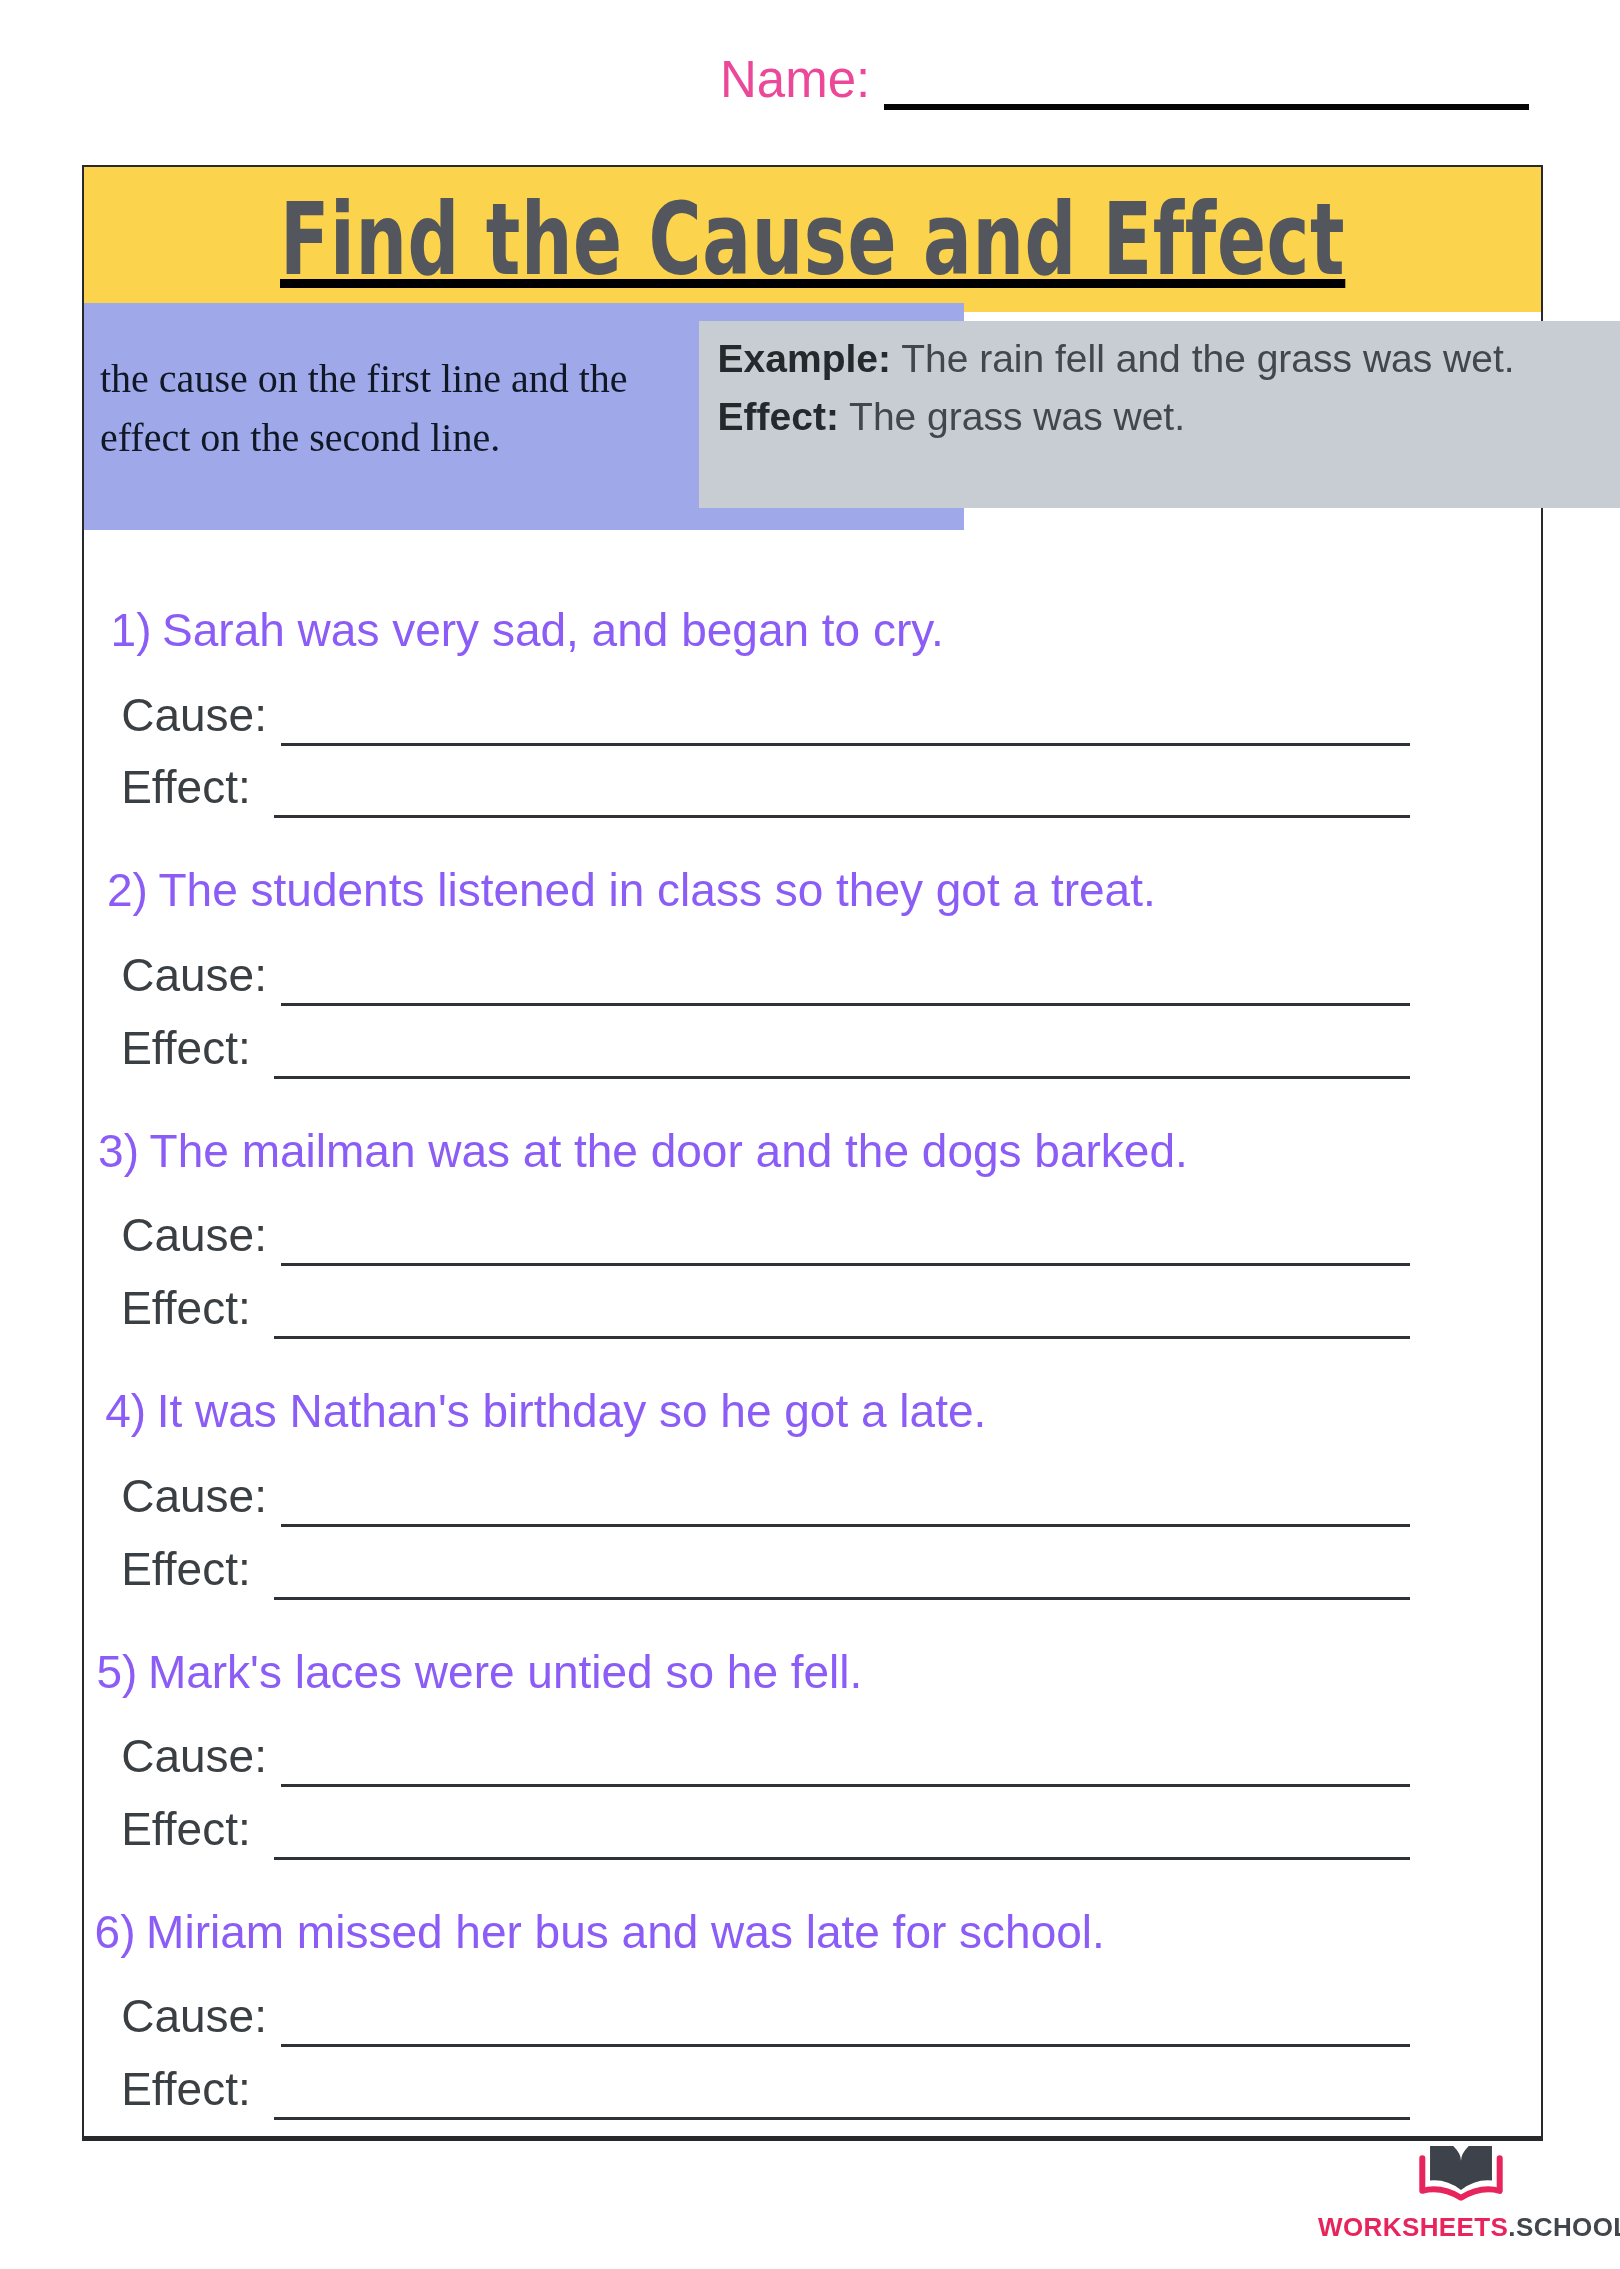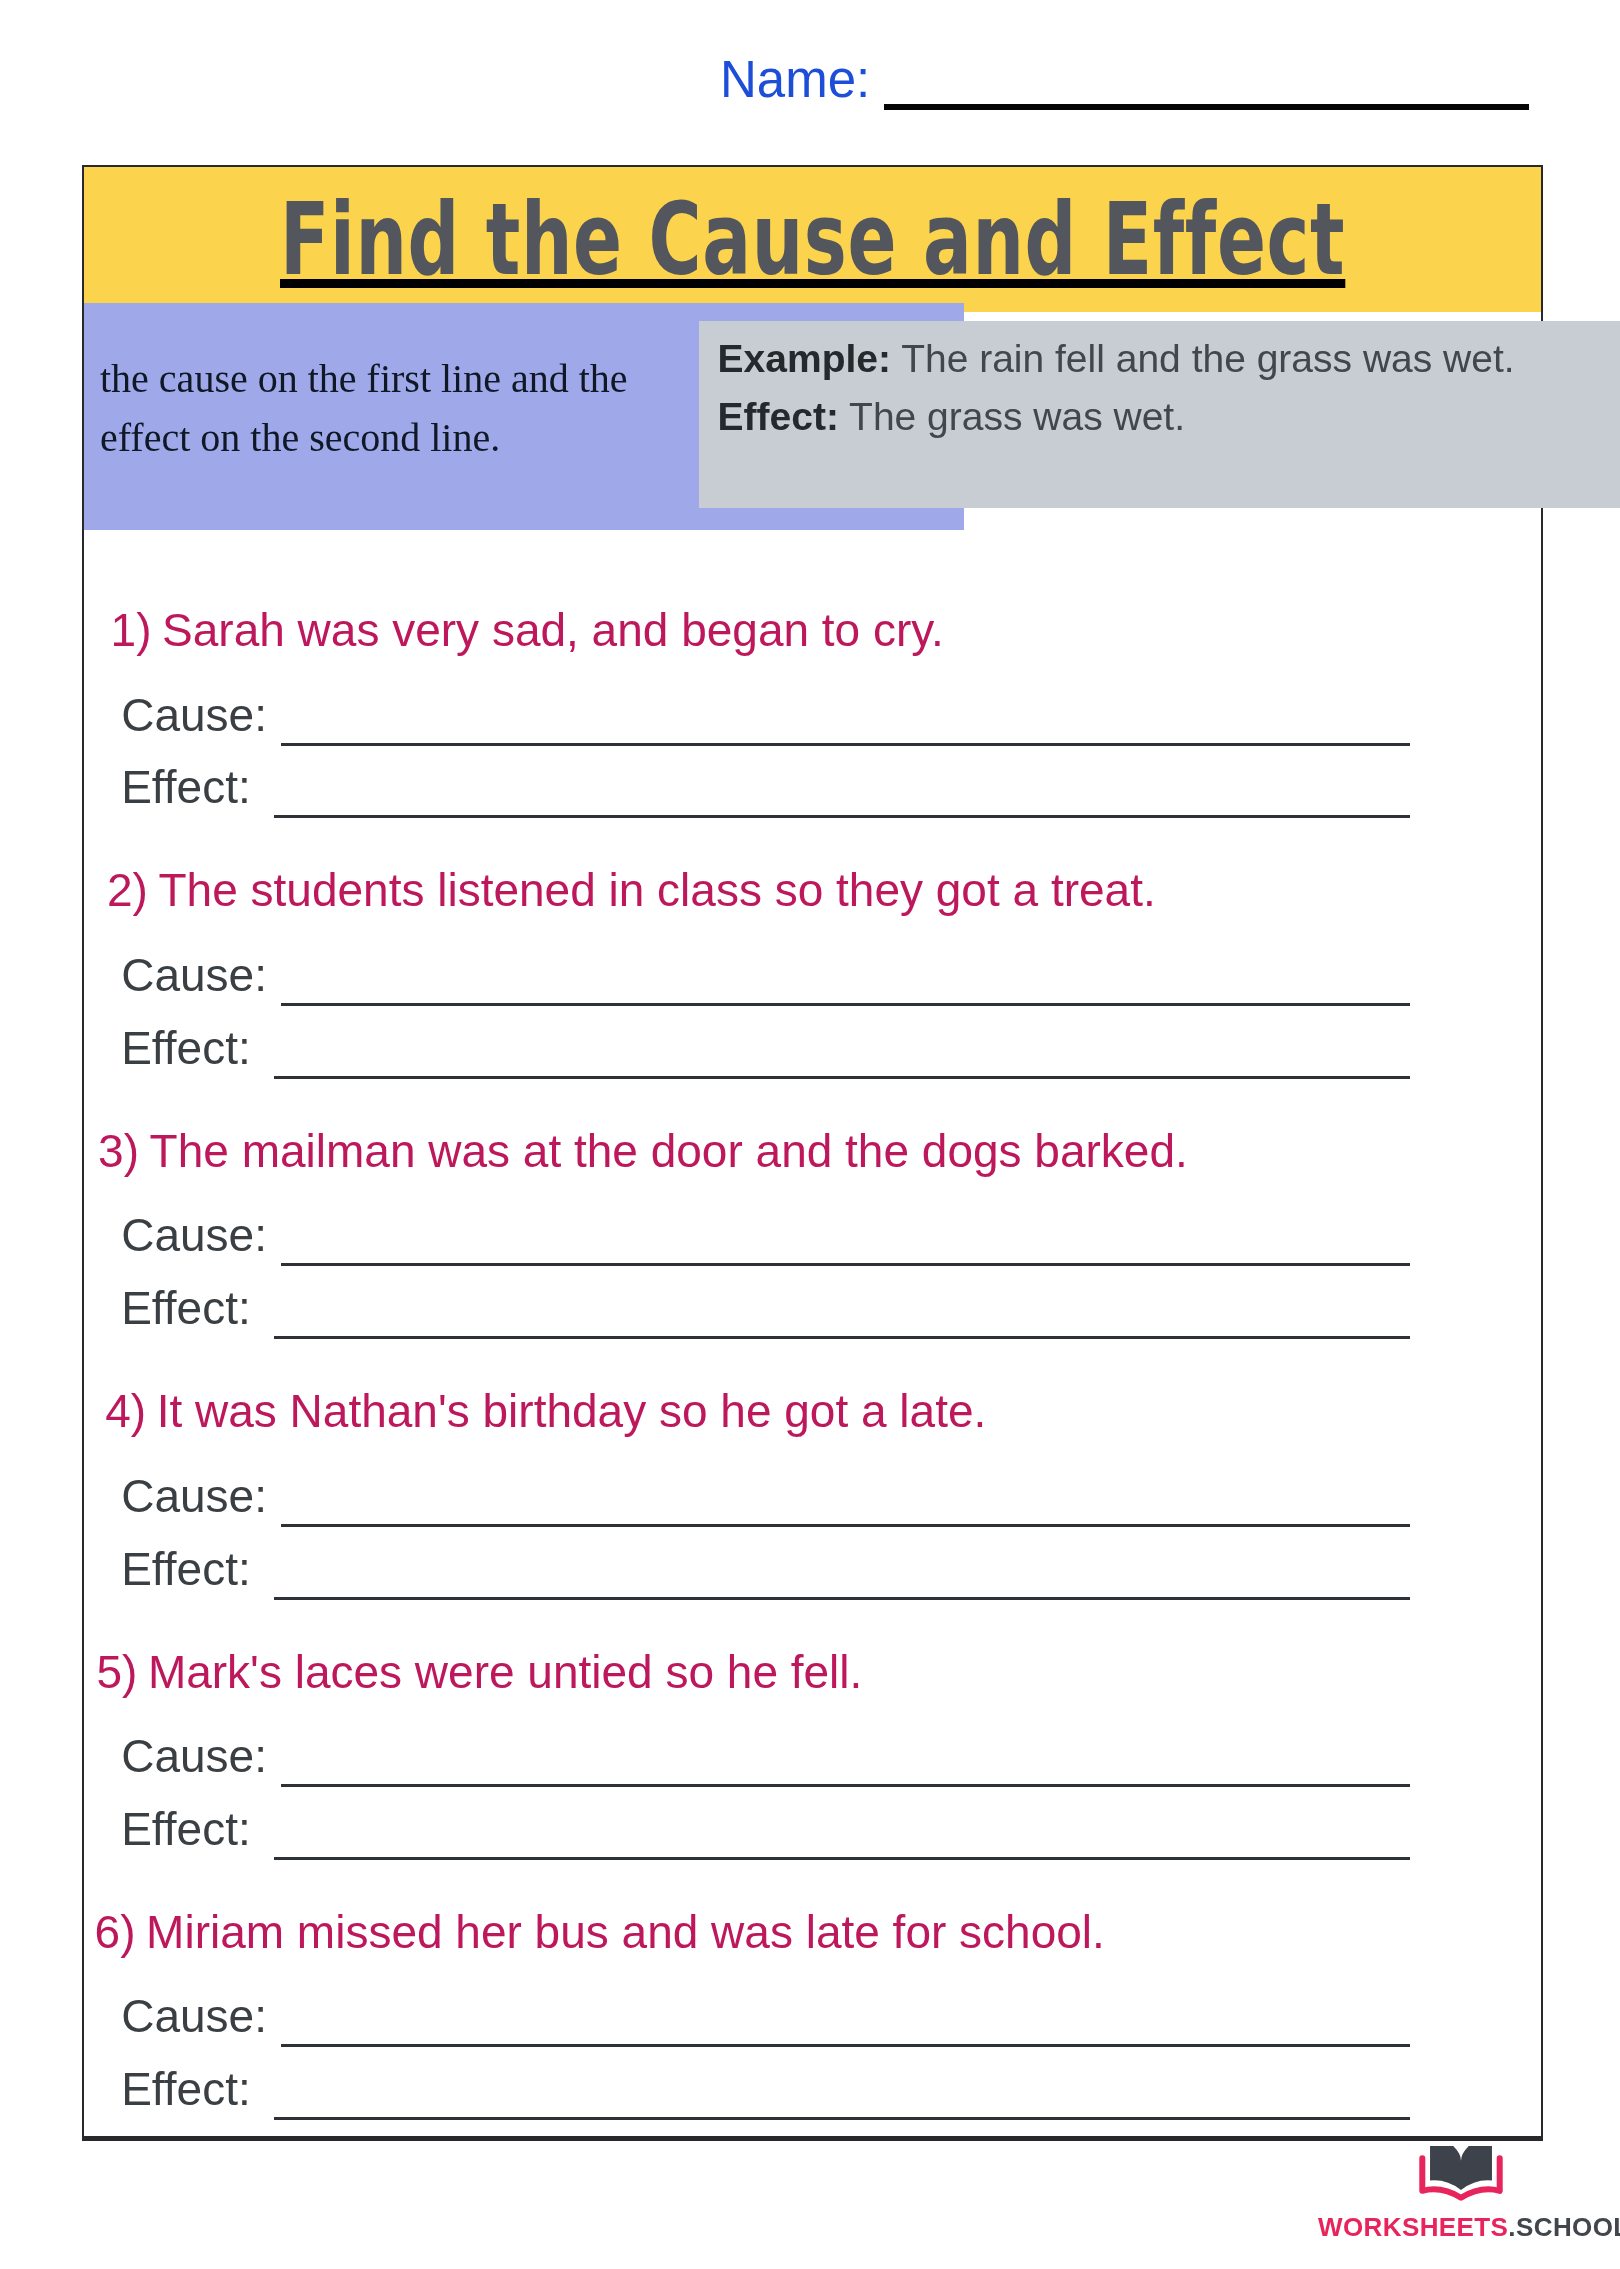--- a/index.html
+++ b/index.html
@@ -10,21 +10,21 @@
     font-family:"Liberation Sans", sans-serif;
     overflow:hidden;
   }
 
   
   .name-row{
     position:absolute;top:46px;left:720px;right:92px;
     display:flex;align-items:flex-end;gap:14px;
   }
   .name-label{
-    font-size:51px;line-height:67px;color:#1d4ed8;
+    font-size:51px;line-height:67px;color:#ec4899;
   }
   .name-line{
     flex:1;height:57px;
     border-bottom:6.2px solid #060606;
     margin-bottom:3.5px;
   }
 
   
   .frame{
     position:absolute;left:82px;top:165px;
@@ -81,21 +81,21 @@
   .ex-line{font-size:39px;line-height:58px;white-space:nowrap;}
   .ex-label{font-weight:700;color:#24292e;}
   .ex-text{font-weight:400;color:#42474c;}
 
   
   .items{
     position:absolute;top:431px;left:0;right:0;z-index:1;
   }
   .item{margin:0 0 40px 0;padding-left:10.6px;}
   .sentence{
-    font-size:46px;line-height:64px;color:#be185d;
+    font-size:46px;line-height:64px;color:#8b5cf6;
     margin-bottom:19.5px;white-space:nowrap;
   }
   .sentence .num{margin-right:10.6px;}
   
   .item:nth-of-type(1) .sentence{padding-left:16px;}
   .item:nth-of-type(2) .sentence{padding-left:12.4px;}
   .item:nth-of-type(3) .sentence{padding-left:3.5px;}
   .item:nth-of-type(4) .sentence{padding-left:10.6px;}
   .item:nth-of-type(5) .sentence{padding-left:1.8px;}
   .item:nth-of-type(6) .sentence{padding-left:0;}

